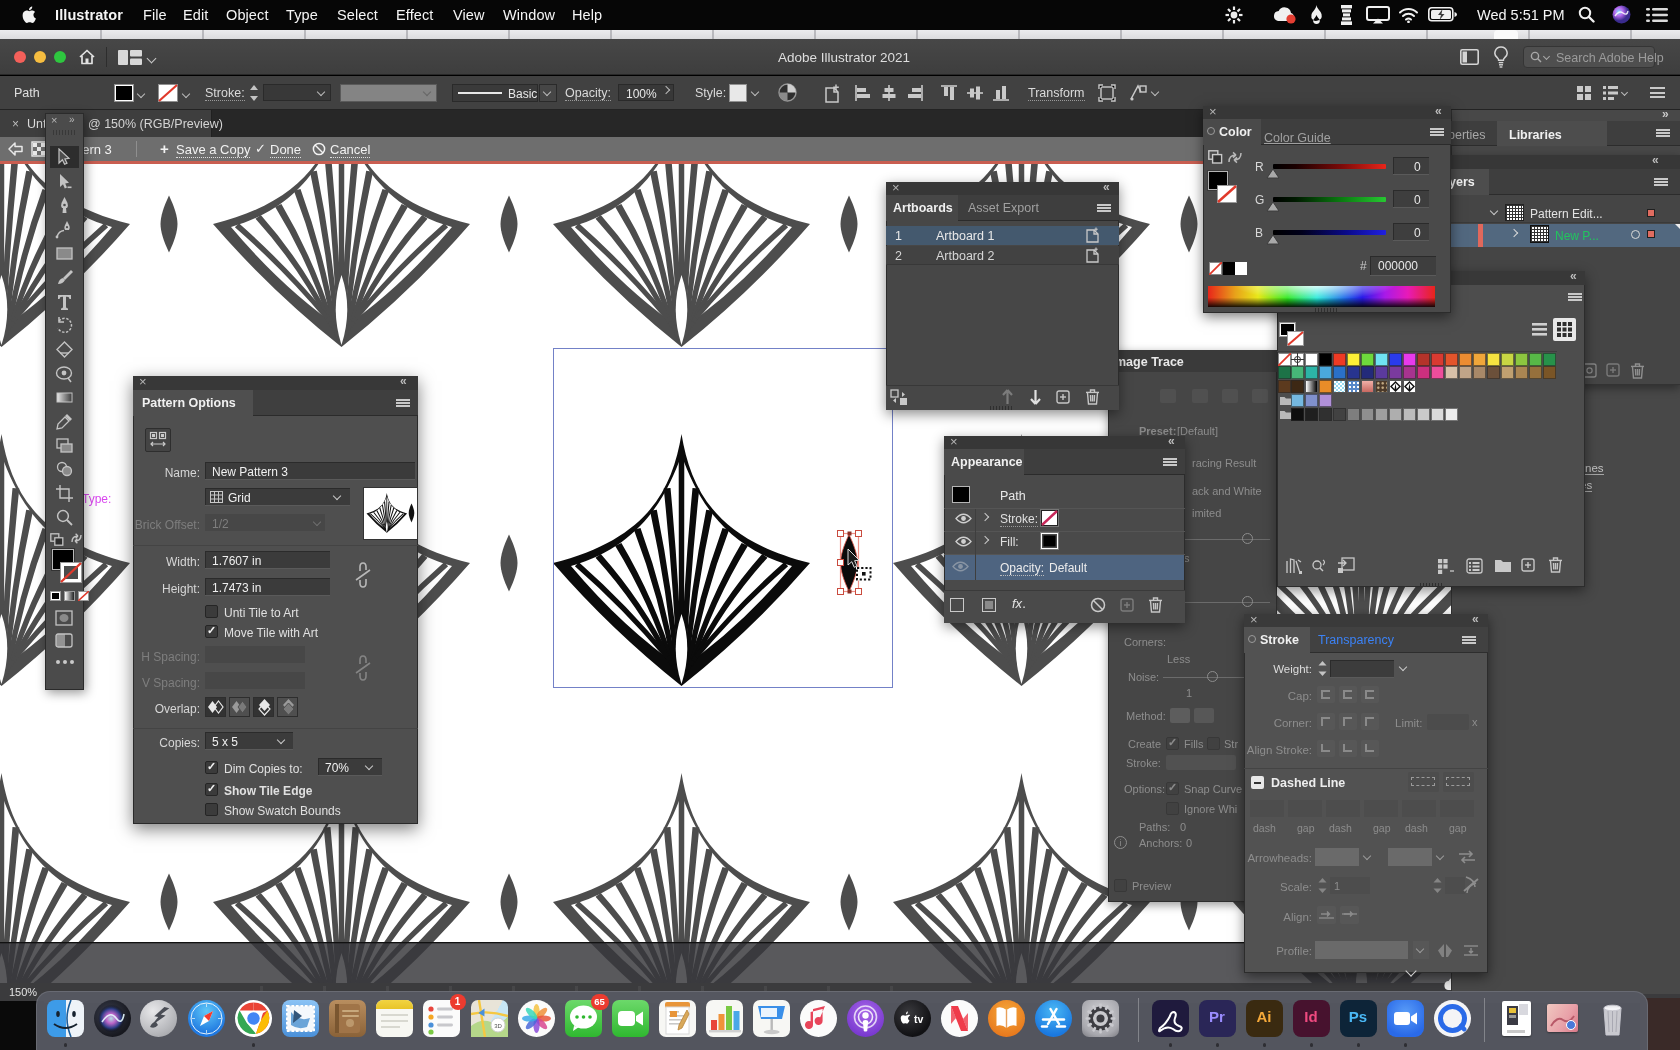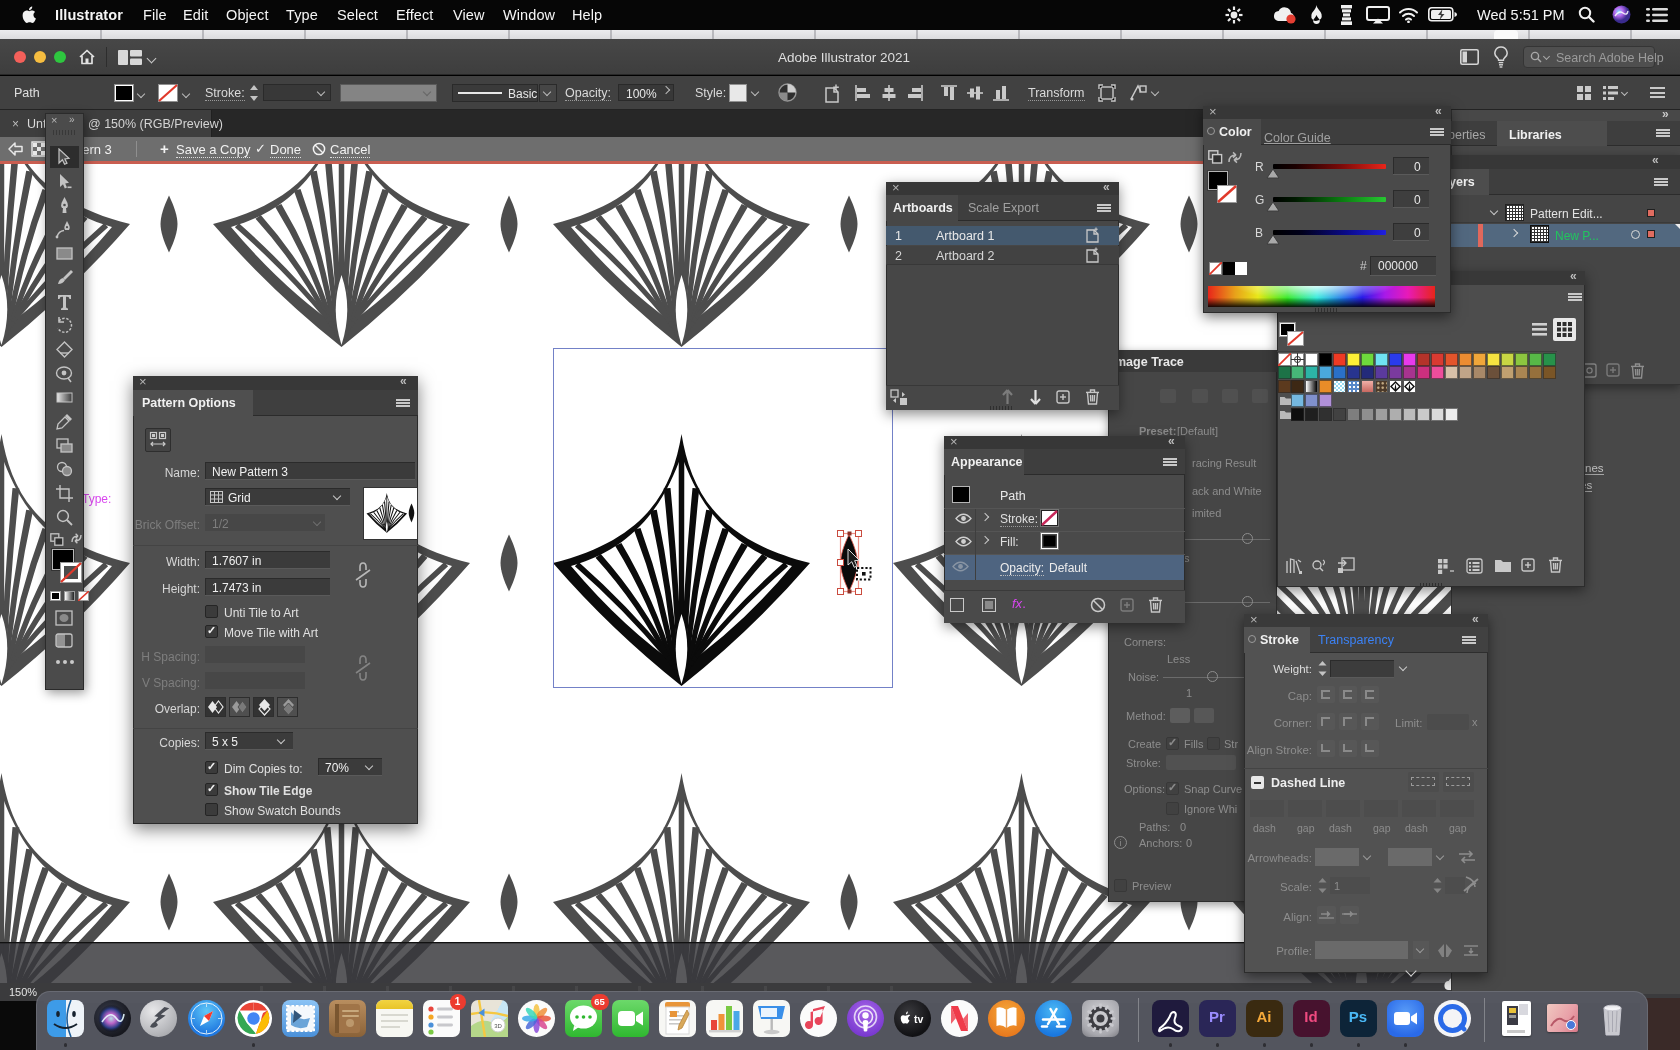--- a/index.html
+++ b/index.html
@@ -417,21 +417,21 @@
     </g>
   </svg>
 <div class="abs" style="left:1420px;top:583px;width:22px;height:4px;z-index:34;background:repeating-linear-gradient(90deg,#2f2f2f 0,#2f2f2f 1px,transparent 1px,transparent 3px)"></div>
 <div class="abs" style="left:886px;top:182px;width:233px;height:228px;background:#474747;border:1px solid #2c2c2c;box-shadow:0 4px 12px rgba(0,0,0,.45);z-index:8;"></div>
 <div class="abs" style="left:886px;top:182px;width:233px;height:13px;background:#373737;z-index:8;"></div>
 <div style="position:absolute;left:892px;top:180px;font-size:13px;color:#b5b5b5;font-weight:400;white-space:nowrap;z-index:8;">×</div>
 <div style="position:absolute;left:1103px;top:180px;font-size:12px;color:#bdbdbd;font-weight:700;white-space:nowrap;z-index:8;">«</div>
 <div class="abs" style="left:886px;top:195px;width:233px;height:26px;background:#3e3e3e;border-bottom:1px solid #2b2b2b;z-index:8;"></div>
 <div class="abs" style="left:886px;top:195px;width:72px;height:26px;background:#474747;z-index:8;"></div>
 <div style="position:absolute;left:893px;top:201px;font-size:12.5px;color:#f0f0f0;font-weight:700;white-space:nowrap;z-index:8;">Artboards</div>
-<div style="position:absolute;left:968px;top:201px;font-size:12.5px;color:#a0a0a0;font-weight:400;white-space:nowrap;z-index:8;">Scale Export</div>
+<div style="position:absolute;left:968px;top:201px;font-size:12.5px;color:#a0a0a0;font-weight:400;white-space:nowrap;z-index:8;">Asset Export</div>
 <div style="position:absolute;left:1097px;top:204px;width:14px;height:8px;background:repeating-linear-gradient(#c9c9c9 0,#c9c9c9 1.6px,transparent 1.6px,transparent 3.2px);z-index:8;"></div>
 <div class="abs" style="left:886px;top:226px;width:233px;height:19px;background:#44596e;z-index:8;"></div>
 <div style="position:absolute;left:895px;top:229px;font-size:12.5px;color:#e8e8e8;font-weight:400;white-space:nowrap;z-index:8;">1</div>
 <div style="position:absolute;left:936px;top:229px;font-size:12.5px;color:#e8e8e8;font-weight:400;white-space:nowrap;z-index:8;">Artboard 1</div>
 <svg style="position:absolute;left:1085px;top:227px;z-index:8;" width="15" height="16" viewBox="0 0 15 16">
     <path d="M2 3 H9 L13 7 V15 H2 Z" fill="none" stroke="#c9c9c9" stroke-width="1.3"></path>
     <path d="M9 3 V7 H13" fill="none" stroke="#c9c9c9" stroke-width="1.3"></path>
     <path d="M11 0.5 V4 M9.3 2.2 H12.7" stroke="#c9c9c9" stroke-width="1.1"></path>
   </svg>
 <div class="abs" style="left:886px;top:246px;width:233px;height:19px;background:#424242;border-bottom:1px solid #383838;z-index:8;"></div>
@@ -505,21 +505,21 @@
 <svg style="position:absolute;left:952px;top:561px;z-index:9;" width="17" height="11" viewBox="0 0 17 11" opacity=".45">
     <path d="M1 5.5 Q8.5 -3 16 5.5 Q8.5 14 1 5.5Z" fill="none" stroke="#cfcfcf" stroke-width="1.3"></path>
     <circle cx="8.5" cy="5.5" r="2.4" fill="#cfcfcf"></circle>
   </svg>
 <div style="position:absolute;left:1000px;top:561px;font-size:12px;color:#ececec;font-weight:400;white-space:nowrap;z-index:9;border-bottom:1px dotted #bbb;">Opacity:</div>
 <div style="position:absolute;left:1049px;top:561px;font-size:12px;color:#ececec;font-weight:400;white-space:nowrap;z-index:9;">Default</div>
 <div class="abs" style="left:975px;top:509px;width:1px;height:71px;background:#3e3e3e;z-index:9;"></div>
 <div class="abs" style="left:944px;top:590px;width:241px;height:33px;background:#4a4a4a;border-top:1px solid #3a3a3a;z-index:9;"></div>
 <div class="abs" style="left:950px;top:598px;width:14px;height:14px;border:1.6px solid #c9c9c9;z-index:9;"></div>
 <div class="abs" style="left:982px;top:598px;width:14px;height:14px;border:1.6px solid #c9c9c9;background:#8a8a8a;box-shadow:inset 0 0 0 2px #4a4a4a;z-index:9;"></div>
-<div style="position:absolute;left:1012px;top:596px;font-size:13px;color:#d946ef;font-weight:400;white-space:nowrap;z-index:9;"><i>fx</i>.</div>
+<div style="position:absolute;left:1012px;top:596px;font-size:13px;color:#e5e5e5;font-weight:400;white-space:nowrap;z-index:9;"><i>fx</i>.</div>
 <svg class="abs" style="left:1090px;top:597px;z-index:9;" width="16" height="16" viewBox="0 0 16 16">
     <circle cx="8" cy="8" r="6.5" fill="none" stroke="#c9c9c9" stroke-width="1.5"></circle>
     <line x1="3.5" y1="3.5" x2="12.5" y2="12.5" stroke="#c9c9c9" stroke-width="1.5"></line>
   </svg>
 <svg style="position:absolute;left:1120px;top:598px;z-index:9;" width="14" height="14" viewBox="0 0 14 14" opacity=".4">
     <rect x="1" y="1" width="12" height="12" rx="2" fill="none" stroke="#c6c6c6" stroke-width="1.4"></rect>
     <line x1="7" y1="4" x2="7" y2="10" stroke="#c6c6c6" stroke-width="1.4"></line>
     <line x1="4" y1="7" x2="10" y2="7" stroke="#c6c6c6" stroke-width="1.4"></line>
   </svg>
 <svg style="position:absolute;left:1148px;top:597px;z-index:9;" width="15" height="16" viewBox="0 0 15 16">

